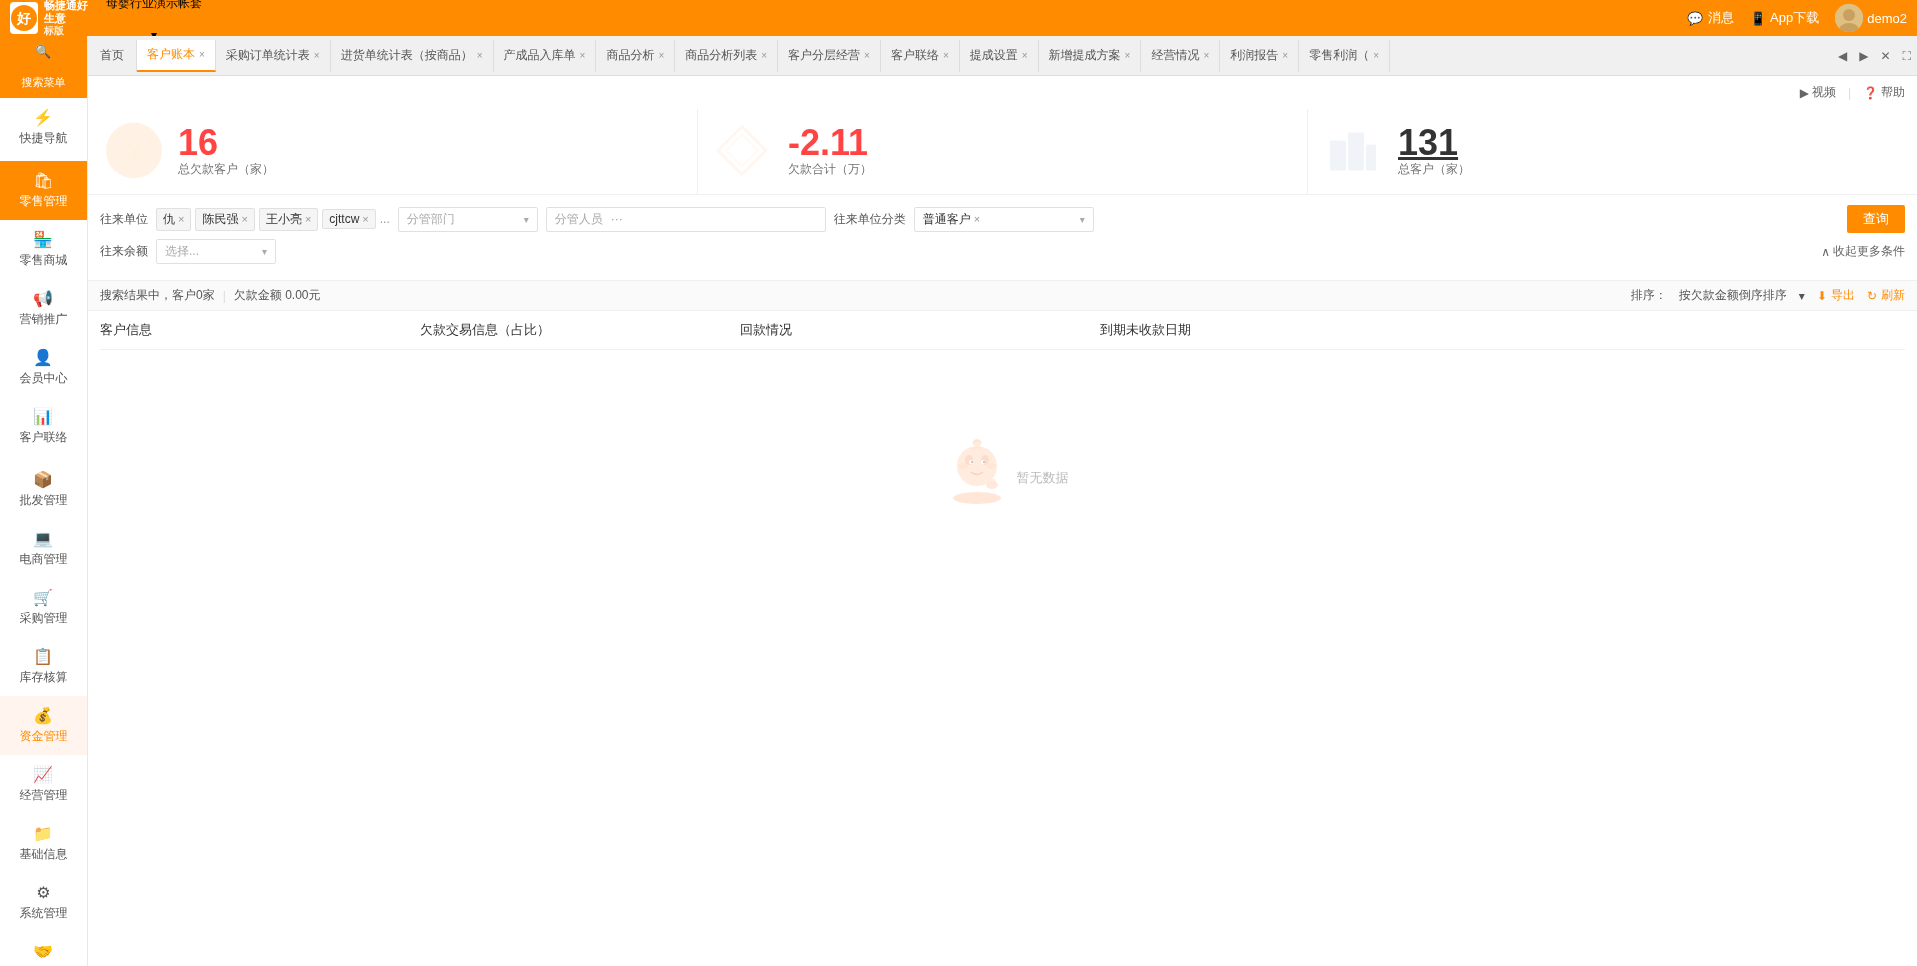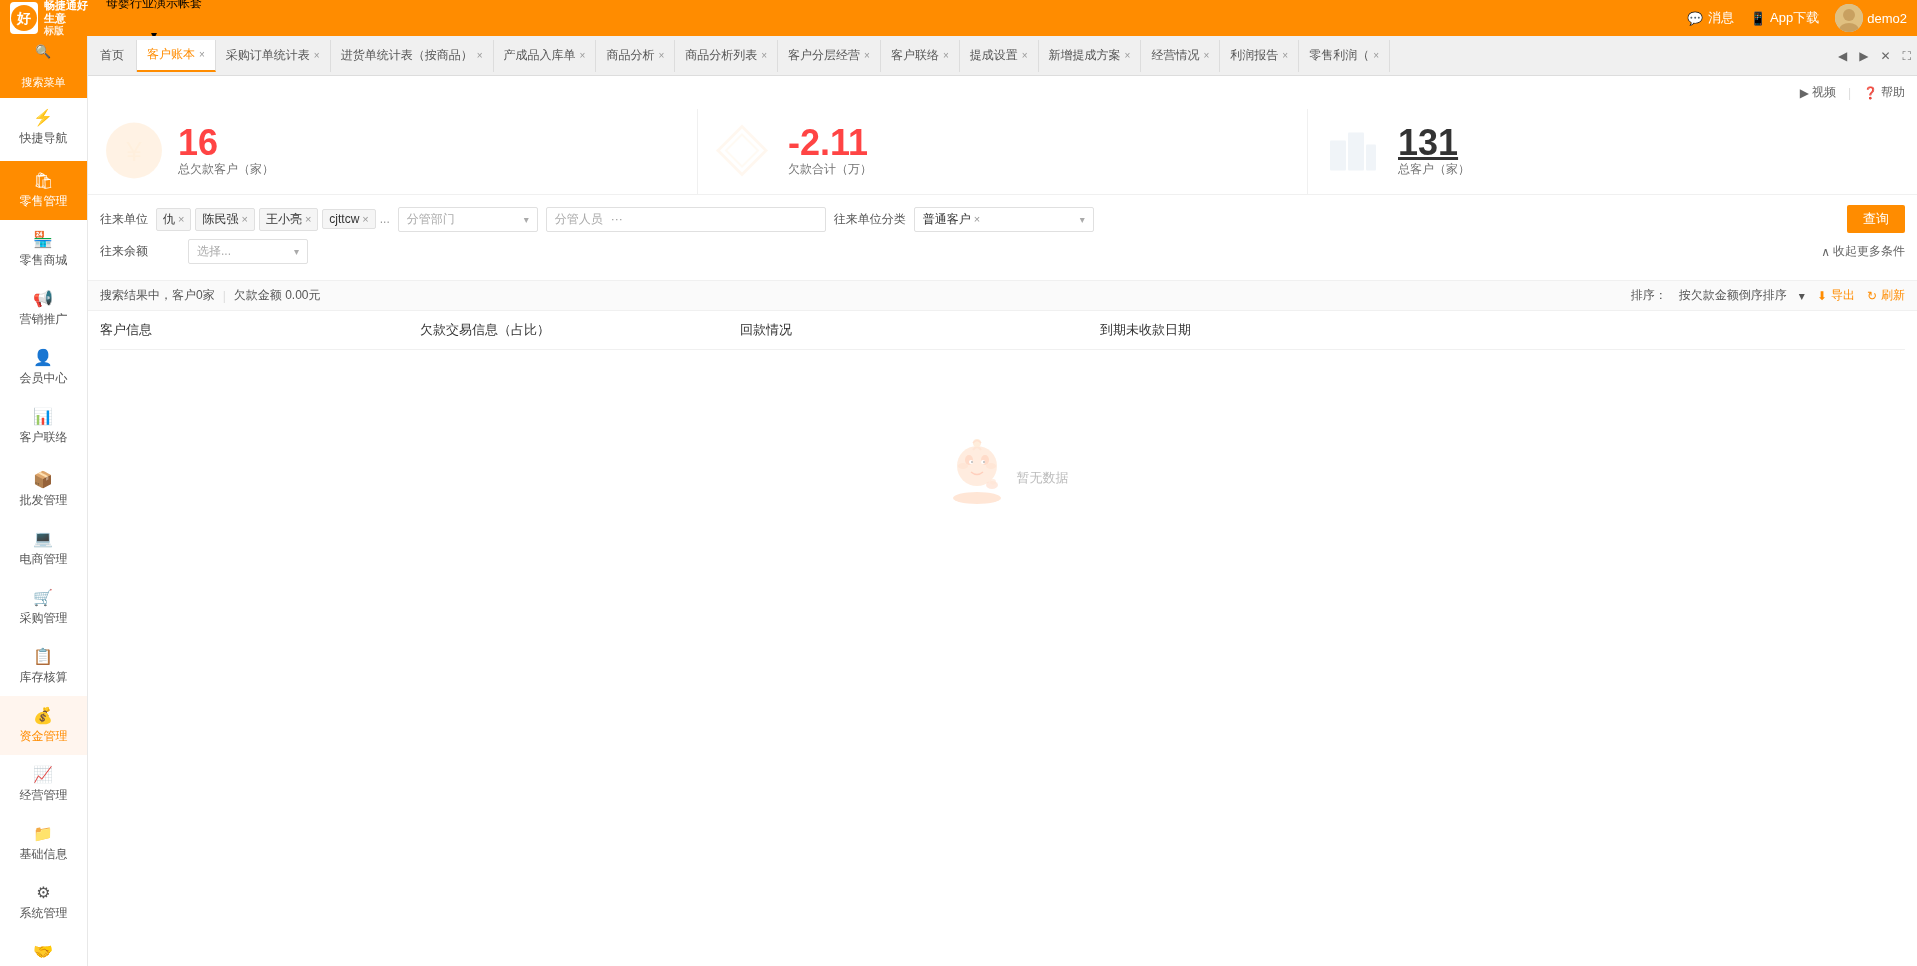--- a/index.html
+++ b/index.html
@@ -360,21 +360,21 @@
               <div class="filter-tag" style="border:none;background:none;padding:0;">
                 <span>普通客户</span>
                 <span class="tag-close">×</span>
               </div>
               <span class="filter-arrow" style="margin-left:auto;">▾</span>
             </div>
             <button class="query-btn">查询</button>
           </div>
           <div class="filter-row">
             <span class="filter-label">往来余额</span>
-            <div class="filter-select" style="min-width:120px;margin-left:32px;">
+            <div class="filter-select" style="min-width:120px;">
               <span style="color:#aaa;">选择...</span>
               <span class="filter-arrow">▾</span>
             </div>
             <div style="margin-left:auto;">
               <div class="collapse-btn">
                 <span>∧</span>
                 <span>收起更多条件</span>
               </div>
             </div>
           </div>

